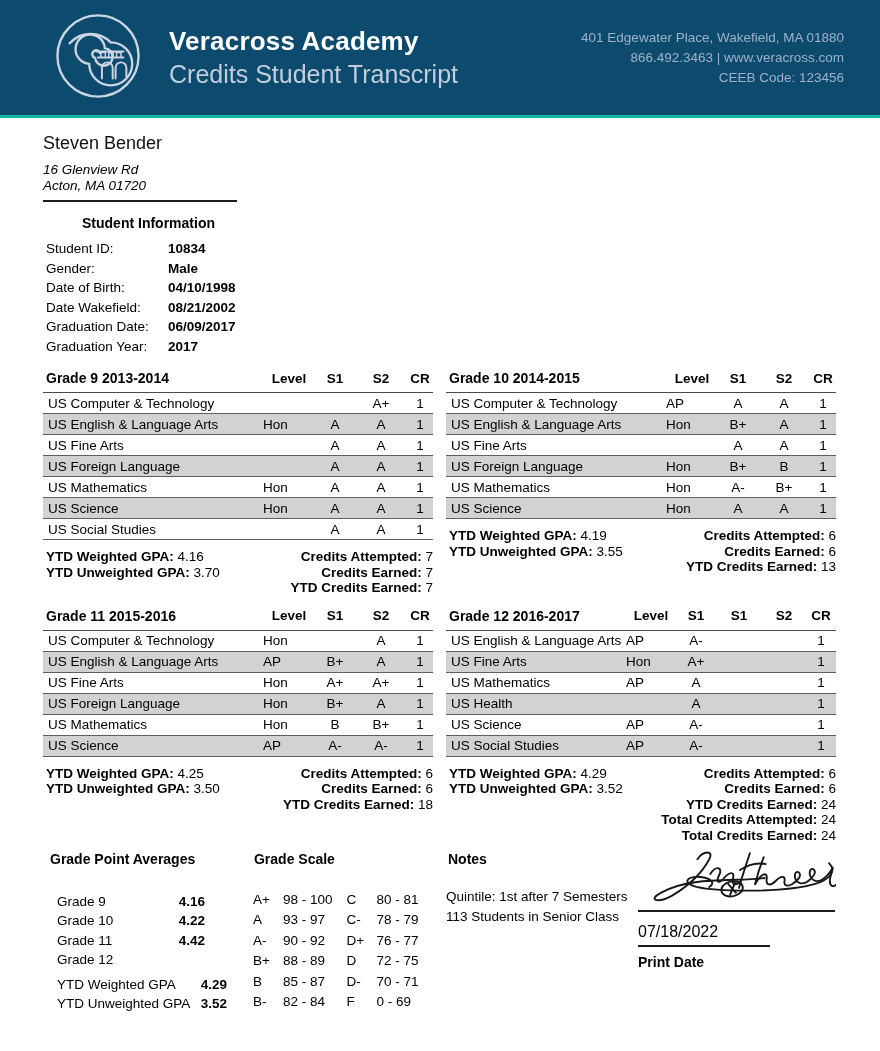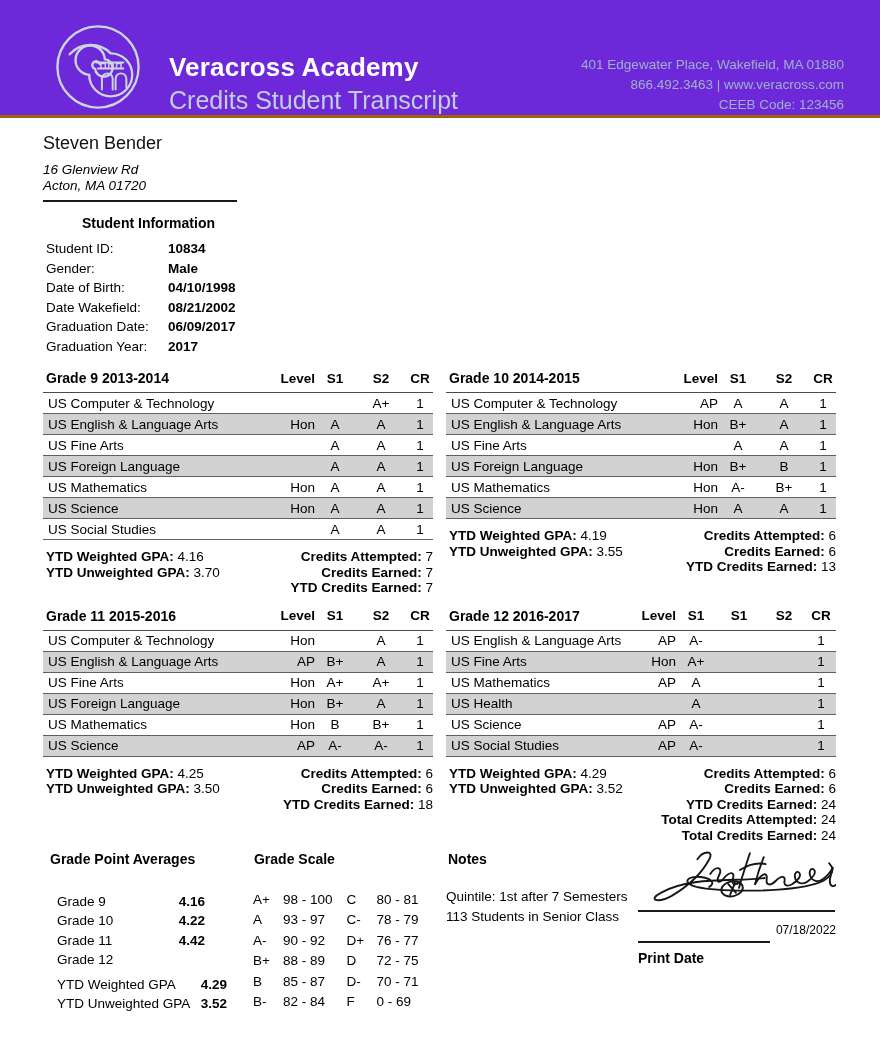--- a/index.html
+++ b/index.html
@@ -1,21 +1,21 @@
 <!DOCTYPE html>
 <html><head>
 <meta charset="utf-8">
 <style>
   html,body { margin:0; padding:0; background:#fff; }
   body { font-family:"Liberation Sans", sans-serif; color:#000; }
   .page { width:880px; height:1051px; background:#fff; overflow:hidden; position:relative; }
 
   
-  .band { height:118px; background:#6d28d9; border-bottom:3px solid #a16207;
-          display:flex; align-items:flex-end; padding:0 36px 0 54px; box-sizing:border-box; }
+  .band { height:118px; background:#0c4a6e; border-bottom:3px solid #14b8a6;
+          display:flex; align-items:center; padding:0 36px 0 54px; box-sizing:border-box; }
   .logo { flex:0 0 auto; }
   .titles { margin-left:27px; flex:1 1 auto; }
   .school-name { color:#ffffff; font-weight:bold; font-size:26px; letter-spacing:.2px; }
   .doc-title { color:#c3cedd; font-size:25px; margin-top:3px; }
   .contact { text-align:right; color:#9fb2c9; font-size:13.5px; line-height:20px; white-space:nowrap; }
 
   
   main { padding:0 44px 0 43px; }
   .student-name { font-size:18px; margin-top:15px; color:#111; }
   .address { font-style:italic; font-size:13.5px; line-height:15.5px; margin-top:8px; }
@@ -27,21 +27,21 @@
   .info-row .val { font-weight:bold; }
 
   
   .tables-grid { display:grid; grid-template-columns:390px 390px; column-gap:13px; row-gap:12px; margin-top:14px; }
   table.grades { border-collapse:collapse; width:390px; table-layout:fixed; font-size:13.5px; }
   table.grades th { font-weight:bold; border-bottom:1px solid #4a4a4a; padding:0 0 6px 0; }
   th.t-title { text-align:left; font-size:14px; padding-left:3px !important; white-space:nowrap; }
   table.grades td { height:20px; border-bottom:1px solid #5f5f5f; padding:0; overflow:hidden; white-space:nowrap; }
   td.course { padding-left:5px !important; }
   tr.stripe td { background:#d2d2d2; }
-  .al-r { text-align:right; } .al-c { text-align:center; }
+  .al-r { } .al-c { text-align:center; }
 
   .tbl-summary { display:flex; justify-content:space-between; margin-top:9px; font-size:13.5px; line-height:15.5px; }
   .sum-left { padding-left:3px; }
   .sum-right { text-align:right; width:175px; }
   .tbl-summary b { font-weight:bold; }
 
   
   .bottom { display:flex; margin-top:8px; }
   .block-heading { font-size:14px; font-weight:bold; padding-left:7px; }
   .gpa-block { width:205px; }
@@ -57,21 +57,21 @@
   .scale-row { display:flex; height:20.5px; align-items:center; }
   .scale-row .letter { width:30px; }
   .scale-row .range { white-space:nowrap; }
 
   .notes-block { width:195px; }
   .notes-lines { margin-top:20px; padding-left:5px; font-size:13.5px; line-height:19.5px; }
 
   .sig-block { flex:1 1 auto; margin-left:3px; padding-top:0; }
   .sig-svg { display:block; width:198px; height:62px; margin:-4px 0 0 0; }
   .sig-line { border-bottom:2px solid #1a1a1a; width:197px; margin-top:1px; }
-  .sig-date { font-size:12px; margin-top:11px;text-align:right; }
+  .sig-date { font-size:16px; margin-top:11px; }
   .date-line { width:132px; border-bottom:2px solid #1a1a1a; margin-top:4px; }
   .print-date { font-size:14px; font-weight:bold; margin-top:7px; }
 </style>
 </head>
 <body>
 
 <div class="page">
 
   <header class="band">
     <div class="logo">

